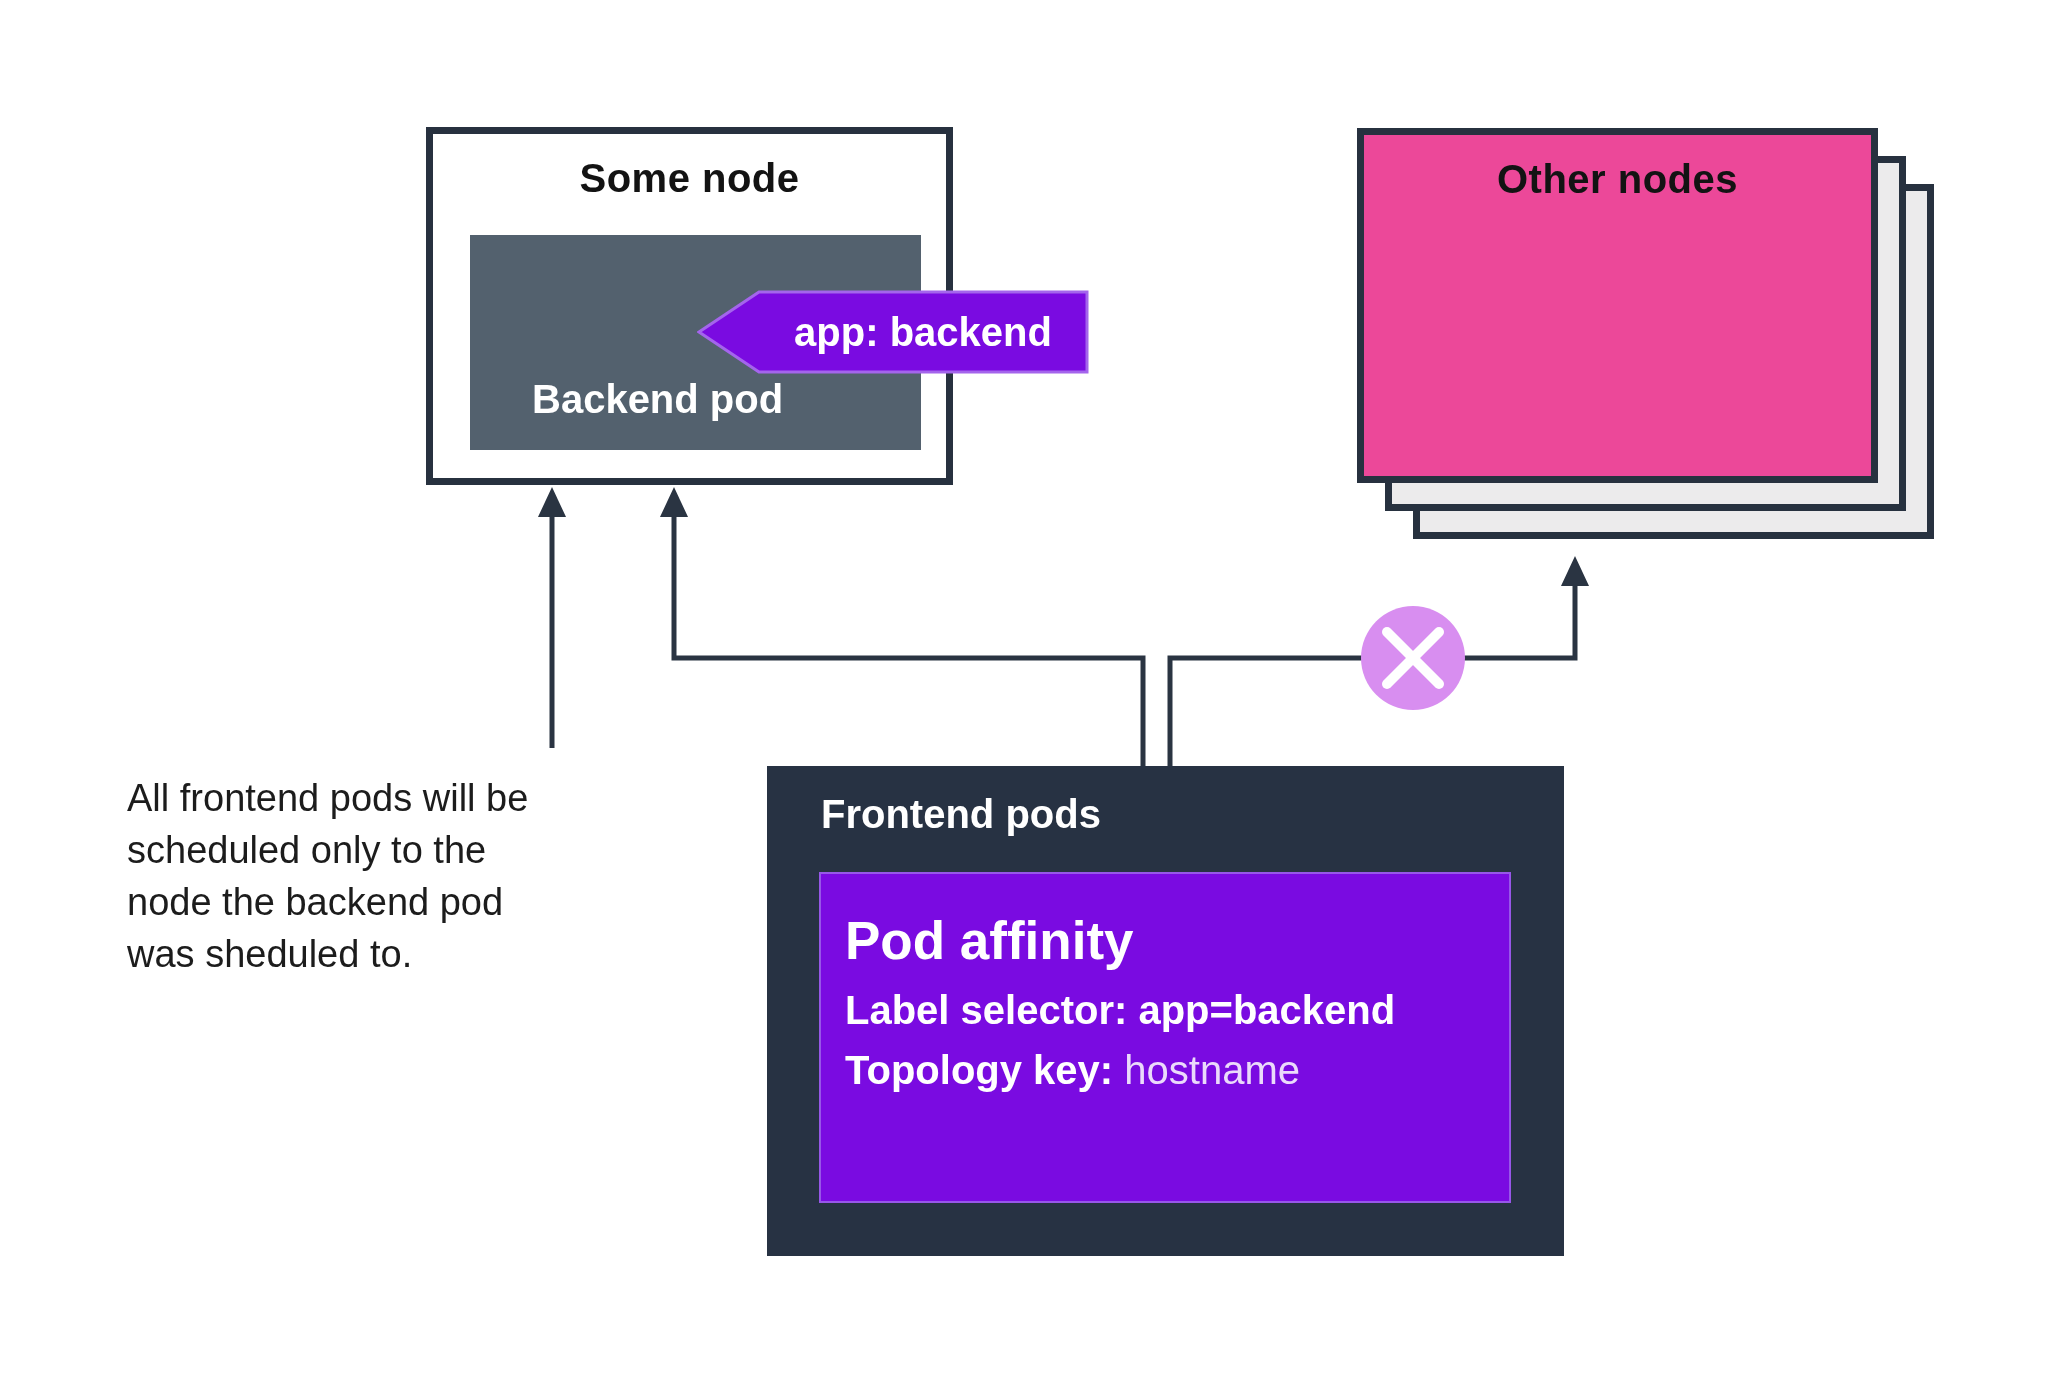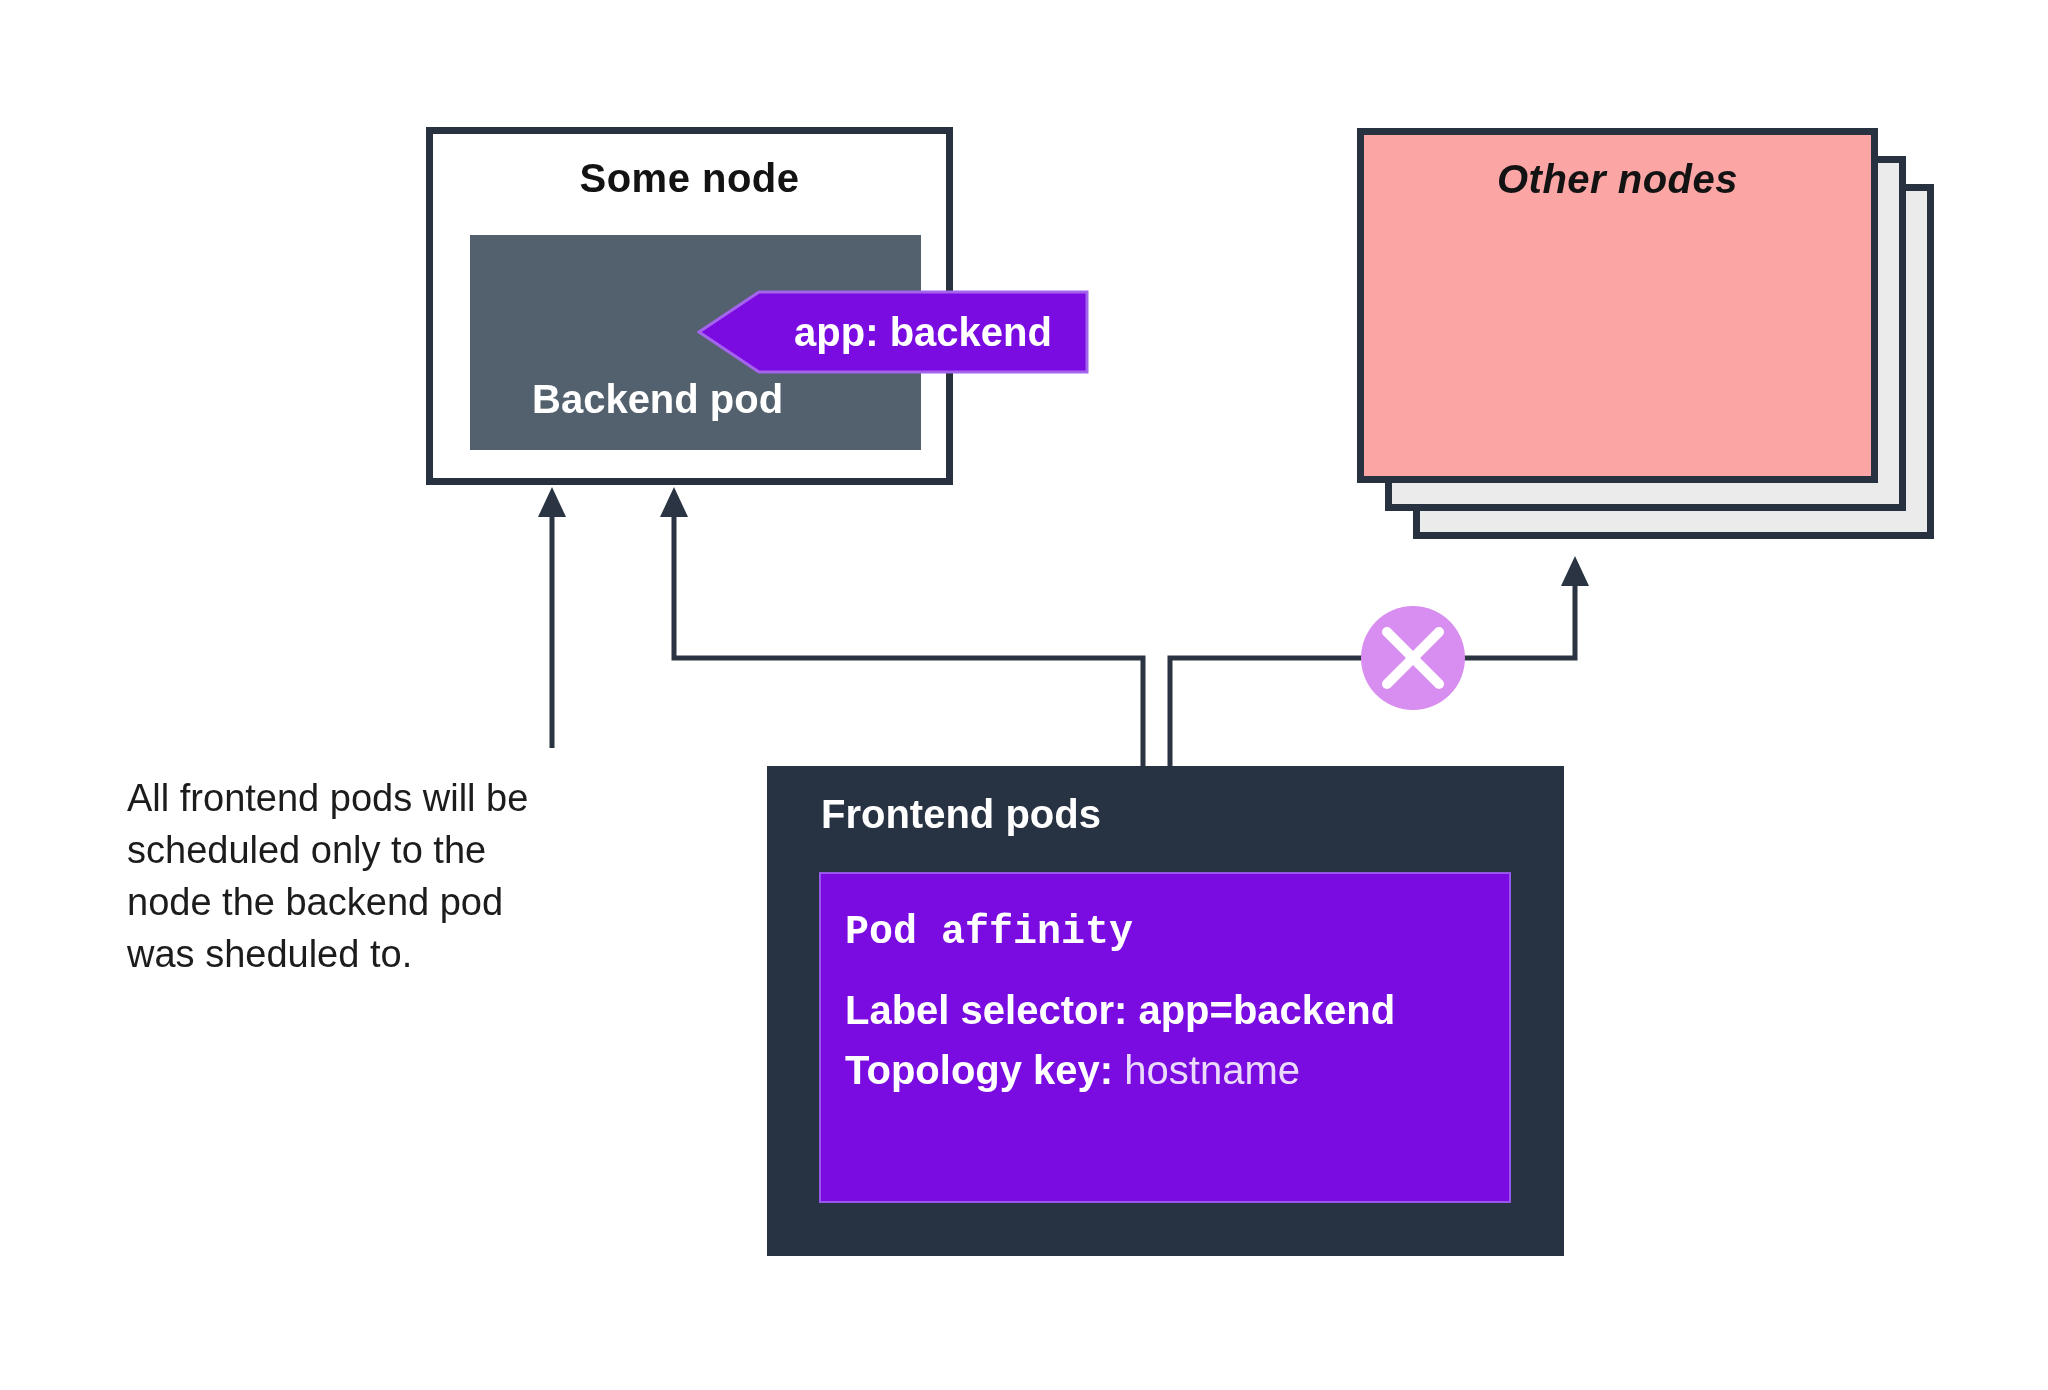--- a/index.html
+++ b/index.html
@@ -13,21 +13,21 @@
     position:absolute;background:#ffffff;border:7px solid #27313f;box-sizing:border-box;
   }
   .node-title{
     width:100%;text-align:center;margin-top:22px;
     font-size:40px;font-weight:700;color:#131313;letter-spacing:0.5px;
   }
   .stack-card{
     position:absolute;width:521px;height:355px;border:7px solid #27313f;box-sizing:border-box;
     background:#ecebec;
   }
-  .stack-card.front{background:#fca5a5;font-style:italic;}
+  .stack-card.front{background:#ec4899;}
   
   .pod-box{
     position:absolute;left:470px;top:235px;width:451px;height:215px;background:#53616e;
   }
   .pod-label{
     position:absolute;left:30px;bottom:28px;color:#ffffff;font-size:40px;font-weight:700;margin-left:32px;
   }
   
   .tag-wrap{position:absolute;left:697px;top:254px;width:392px;height:84px;margin-top:36px;}
   .tag-text{
@@ -39,21 +39,21 @@
     position:absolute;left:758px;top:766px;width:797px;height:490px;background:#273243;margin-left:9px;
   }
   .frontend-title{
     position:absolute;left:54px;top:26px;color:#ffffff;font-size:40px;font-weight:700;
   }
   .affinity-box{
     position:absolute;left:52px;top:106px;width:692px;height:331px;background:#7a0be1;
     border:2px solid #9757e8;box-sizing:border-box;color:#ffffff;
   }
   .affinity-heading{
-    position:absolute;left:24px;top:36px;font-size:40px;font-weight:700;font-family:Liberation Mono, monospace;
+    position:absolute;left:24px;top:36px;font-size:53px;font-weight:700;
   }
   .affinity-line2{position:absolute;left:24px;top:114px;font-size:40px;}
   .affinity-line3{position:absolute;left:24px;top:174px;font-size:40px;}
   .aff-key{font-weight:700;}
   .aff-val-bold{font-weight:700;}
   .aff-val-light{font-weight:400;color:rgba(255,255,255,0.85);}
   
   .note-text{
     position:absolute;left:127px;top:772px;width:480px;
     font-size:38px;font-weight:400;color:#1c1c1c;line-height:1.37;

